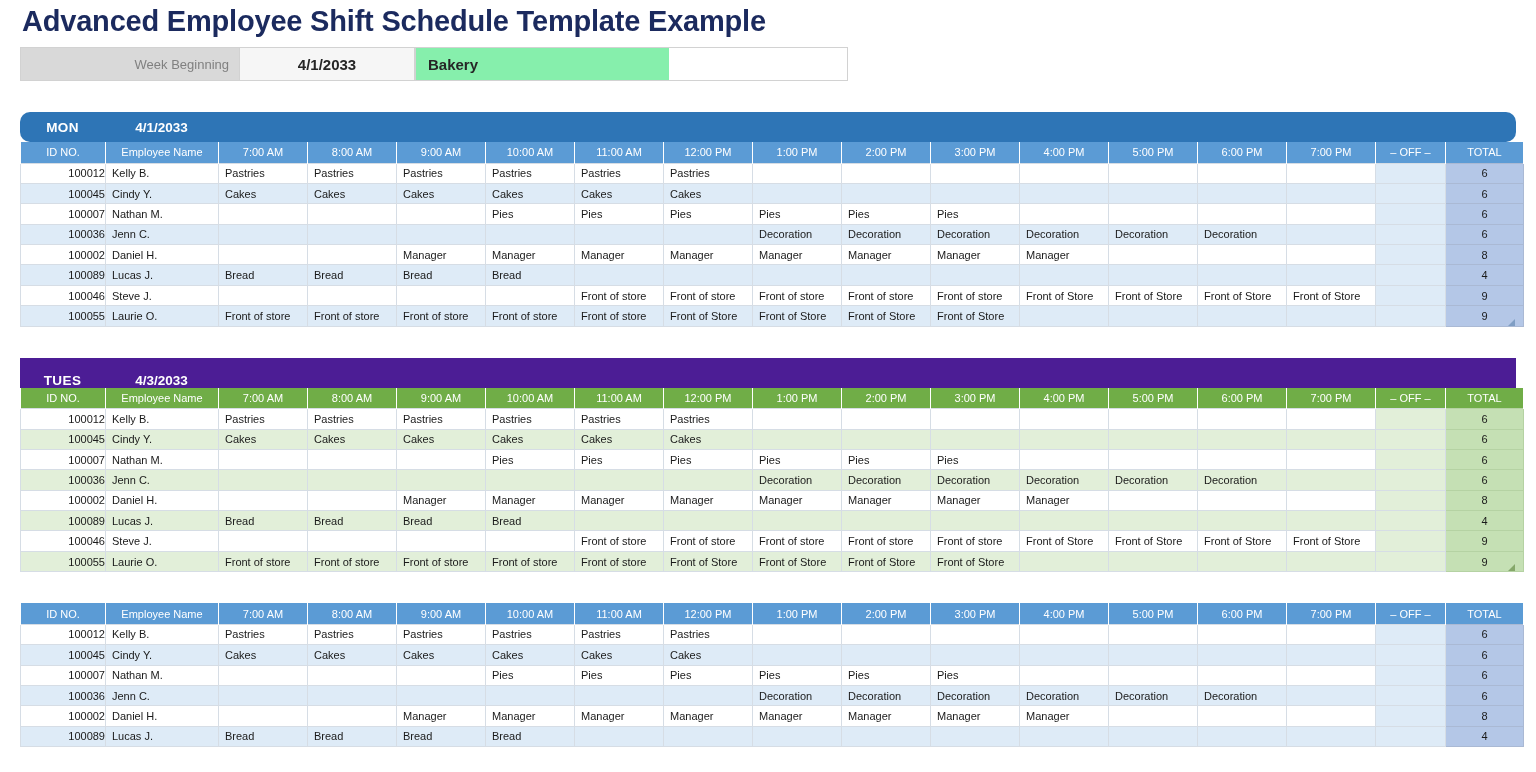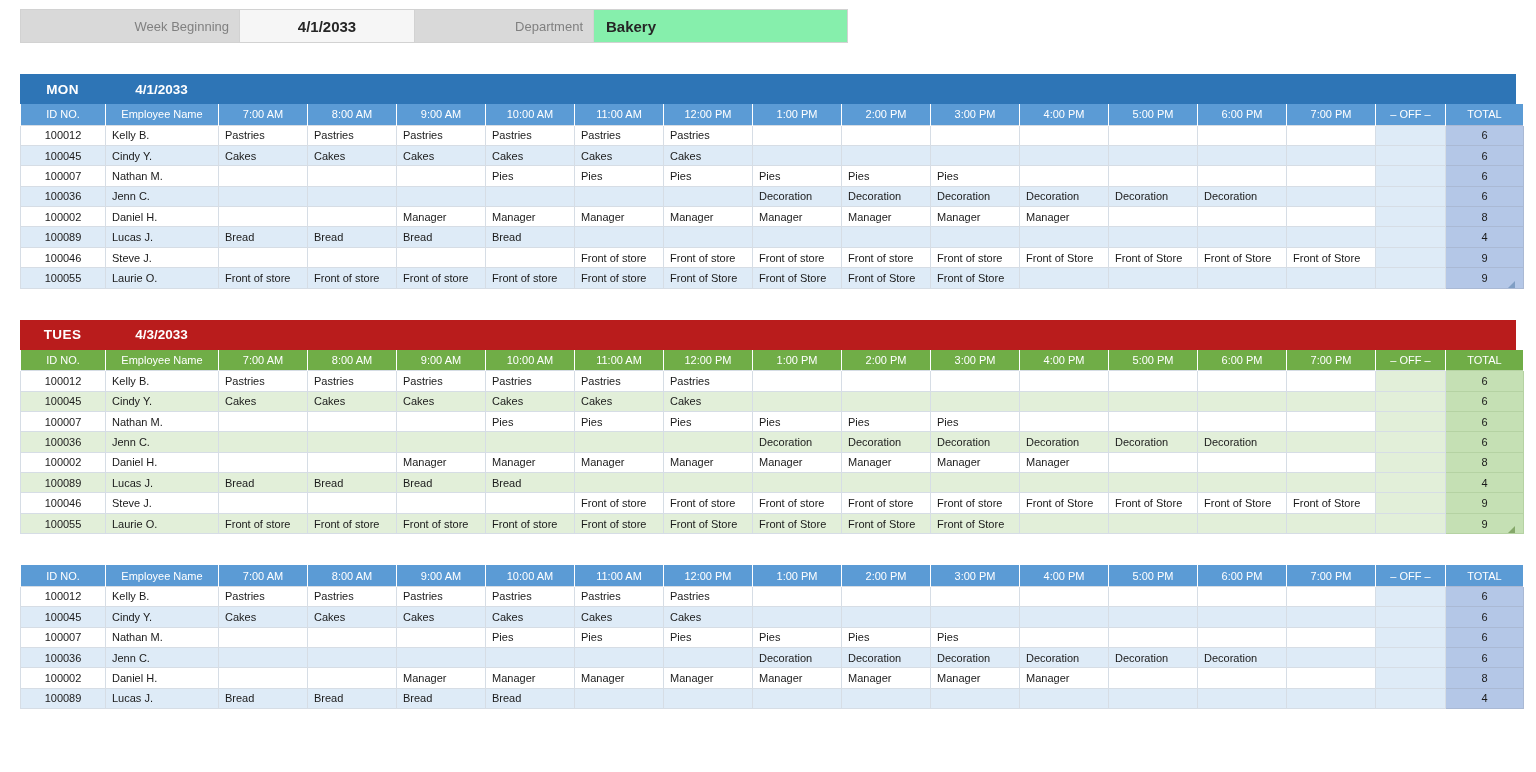--- a/index.html
+++ b/index.html
@@ -116,45 +116,45 @@
     border: 1px solid #d6dde5;
     box-sizing: border-box;
     padding: 0 0 0 6px;
     white-space: nowrap;
     overflow: hidden;
     font-size: 11px;
     color: #1a1a1a;
     background: #ffffff;
   }
   table.sched td.c-id {
-    text-align: center;
+    text-align: right;
     padding-left: 0;
   }
   table.sched td.c-total {
     text-align: center;
     padding-left: 0;
     background: #b4c7e7 !important;
     border-color: #aab9d4;
   }
   
   col.w-id    { width: 85px; }
   col.w-name  { width: 113px; }
   col.w-time  { width: 89px; }
   col.w-off   { width: 70px; }
   col.w-total { width: 78px; }
 
   
-  .theme-blue .day-head   { background: #2e75b6; }
+  .theme-blue .day-head   { background: #2e75b6; border-radius: 10px; }
   .theme-blue table.sched th { background: #5b9bd5; }
   .theme-blue table.sched tr.alt td { background: #deebf7; }
   .theme-blue table.sched td.c-off { background: #deebf7; }
   .theme-blue table.sched td.c-total { background: #b4c7e7 !important; }
 
   
-  .theme-green .day-head { background: #b91c1c; }
+  .theme-green .day-head { background: #4c1d95; align-items: flex-end; }
   .theme-green table.sched th { background: #70ad47; }
   .theme-green table.sched tr.alt td { background: #e2efd9; }
   .theme-green table.sched td.c-off { background: #e2efd9; }
   .theme-green table.sched td.c-total { background: #c5e0b4 !important; border-color:#b5d2a3; }
 
   
   .resize-handle {
     position: absolute;
     right: 1px;
     bottom: 1px;
@@ -170,25 +170,25 @@
     border-left: 7px solid transparent;
     border-bottom: 7px solid #7f9ec4;
   }
   .theme-green .resize-handle::after { border-bottom-color: #85a86a; }
 </style>
 </head>
 <body>
 
 <div class="page">
 
+  <div class="doc-title">Advanced Employee Shift Schedule Template Example</div>
 
   <div class="meta-bar">
     <div class="meta-label week">Week Beginning</div>
     <div class="meta-value week">4/1/2033</div>
-    <div class="meta-label dept">Department</div>
     <div class="meta-value dept">Bakery</div>
   </div>
 
   <div id="days-container">
       <div class="block-gap"></div>
       <div class="day-block theme-blue">
         <div class="day-head">
           <div class="dow">MON</div>
           <div class="dt">4/1/2033</div>
         </div>

